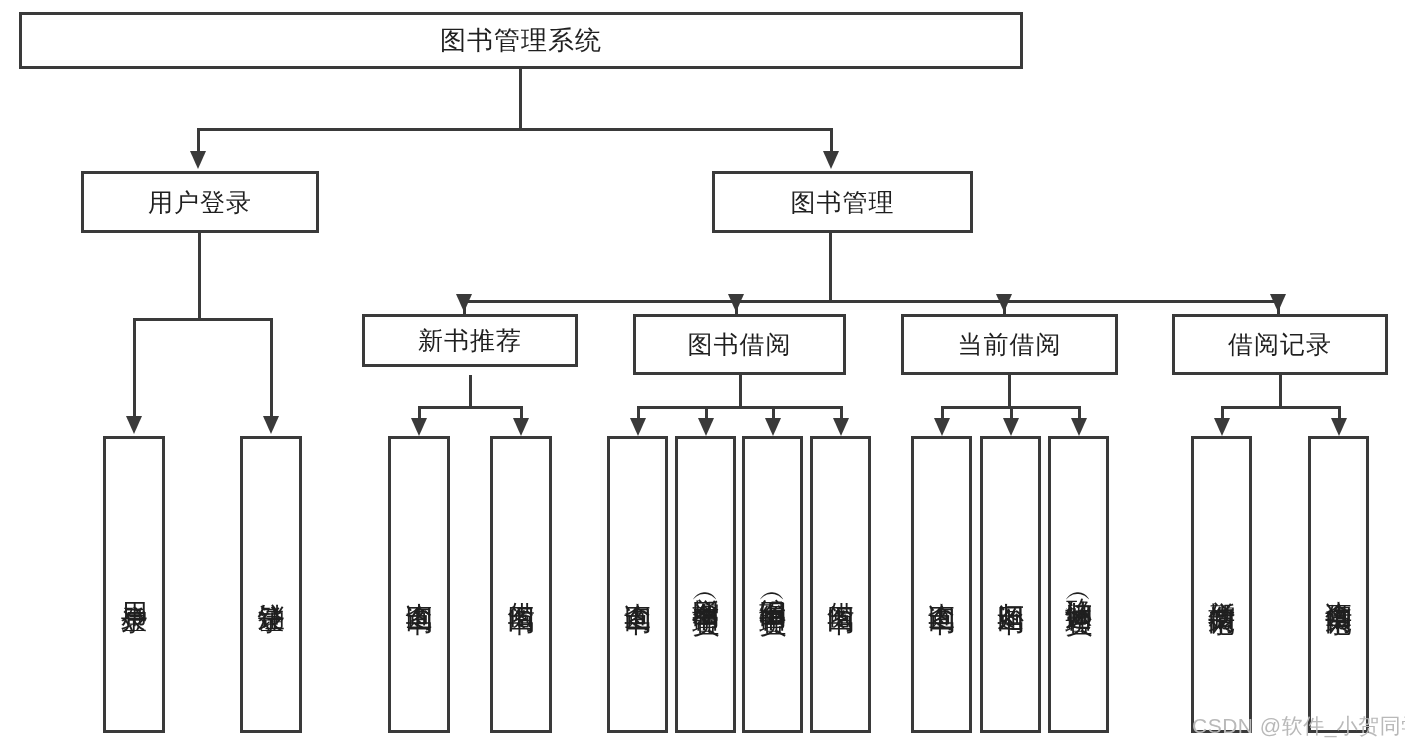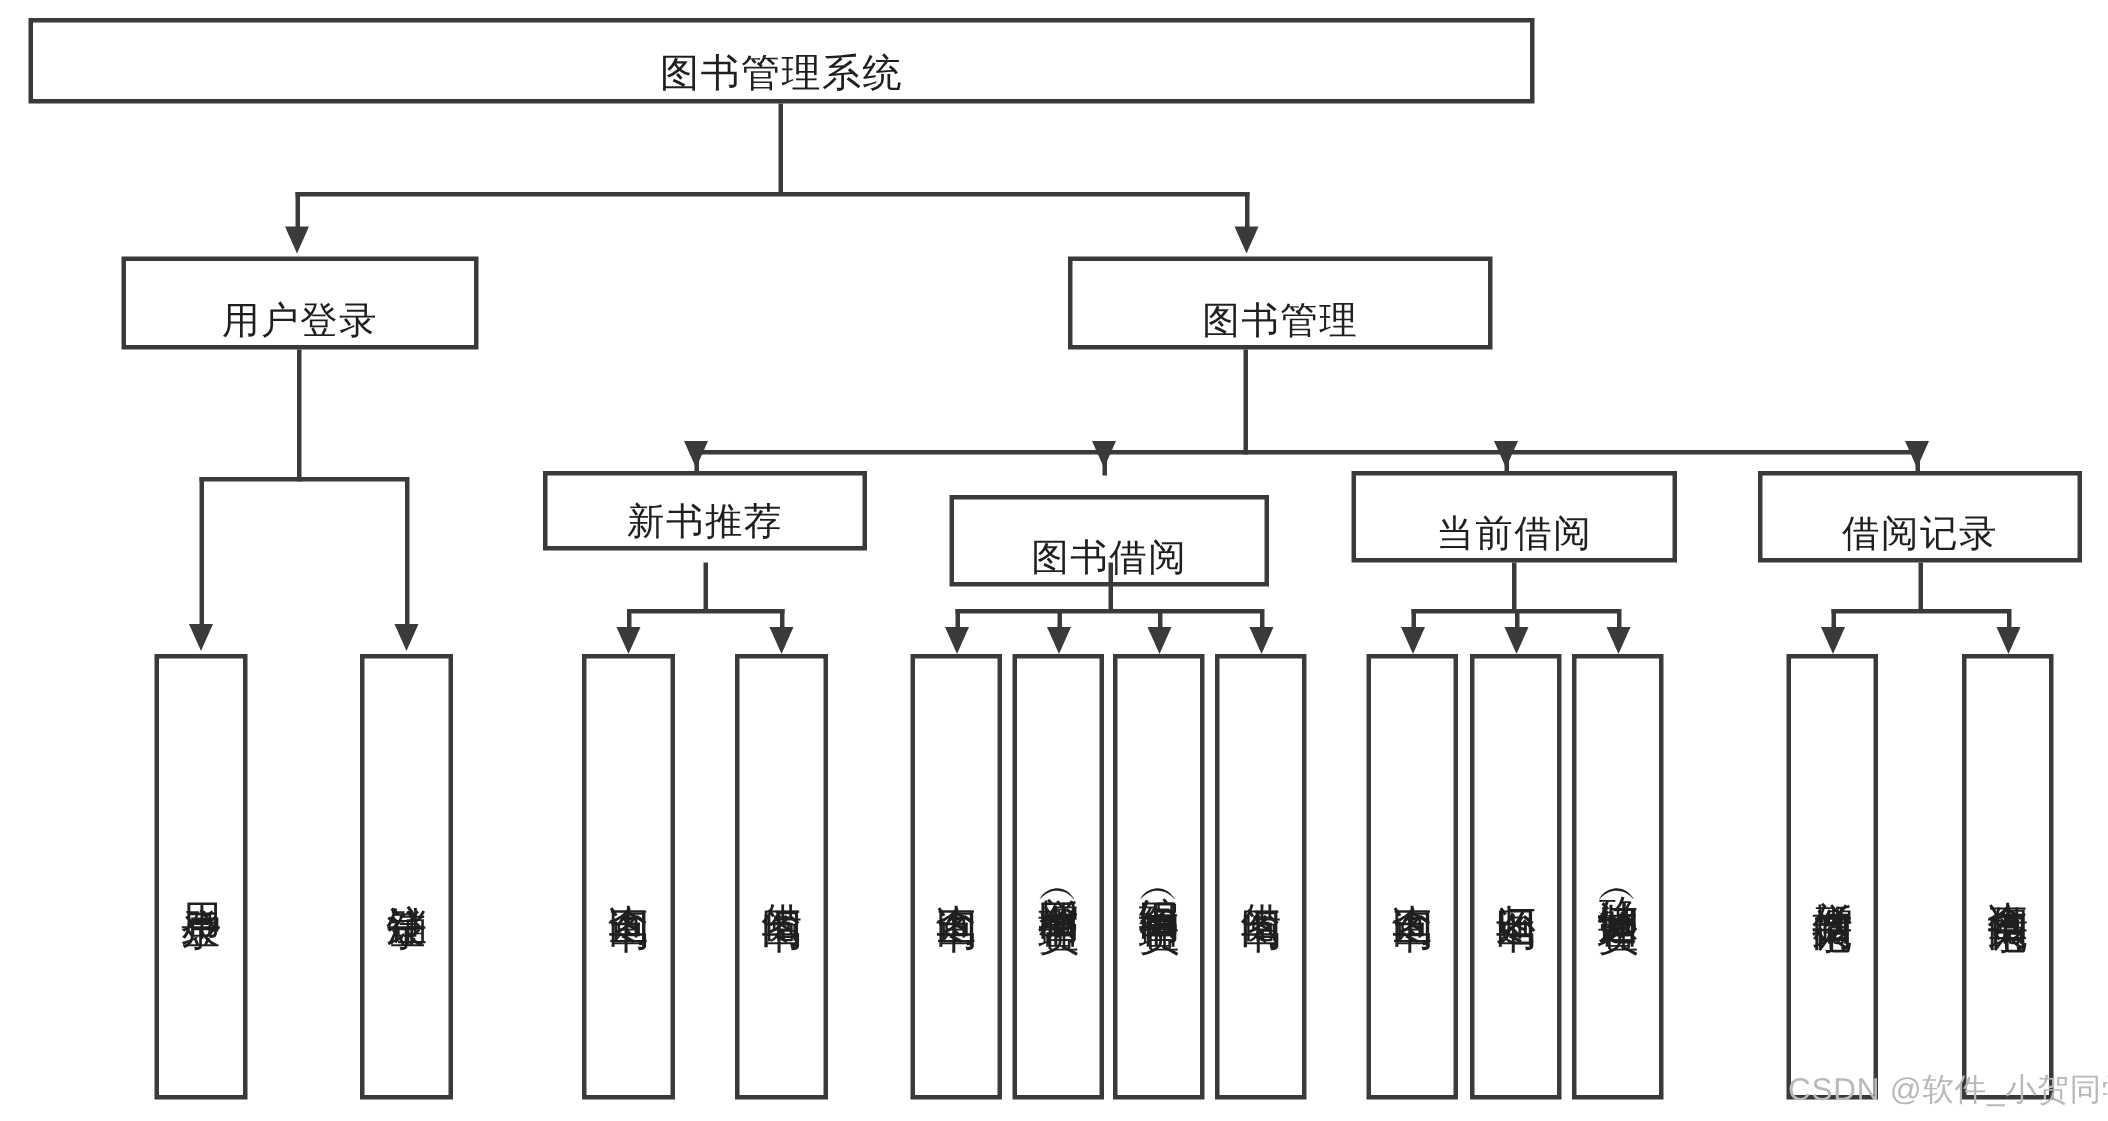--- a/index.html
+++ b/index.html
@@ -25,21 +25,20 @@
     border: 3px solid #3a3a3a;
     display: flex;
     align-items: center;
     justify-content: center;
     color: #1f1f1f;
     text-align: center;
   }
   .node.h {
     font-size: 25px;
     letter-spacing: 1px;
-    align-items: flex-end;
   }
   .node.root { font-size: 26px; }
   .node.v {
     writing-mode: vertical-rl;
     text-orientation: upright;
     font-size: 27px;
     line-height: 1.12;
     letter-spacing: 2px;
     padding: 6px 0;
     align-items: center;
@@ -90,21 +89,21 @@
   <div class="hline" style="left:197px; top:128px; width:636px; height:3px;"></div>
 
   <div class="vline" style="left:197px; top:128px; height:25px;"></div>
   <div class="arrow" style="left:190px; top:151px;"></div>
   <div class="vline" style="left:830px; top:128px; height:25px;"></div>
   <div class="arrow" style="left:823px; top:151px;"></div>
 
   <div class="node h" style="left:81px; top:171px; width:238px; height:62px;">
     <span>用户登录</span>
   </div>
-  <div class="node h" style="left:712px; top:171px; width:283px; height:62px;">
+  <div class="node h" style="left:712px; top:171px; width:261px; height:62px;">
     <span>图书管理</span>
   </div>
 
   <div class="vline" style="left:198px; top:233px; height:88px;"></div>
   <div class="hline" style="left:133px; top:318px; width:137px;"></div>
   <div class="vline" style="left:133px; top:318px; height:100px;"></div>
   <div class="arrow" style="left:126px; top:416px;"></div>
   <div class="vline" style="left:270px; top:318px; height:100px;"></div>
   <div class="arrow" style="left:263px; top:416px;"></div>
 
@@ -115,21 +114,21 @@
   <div class="vline" style="left:735px; top:300px; height:17px;"></div>
   <div class="arrow" style="left:728px; top:294px;"></div>
   <div class="vline" style="left:1003px; top:300px; height:17px;"></div>
   <div class="arrow" style="left:996px; top:294px;"></div>
   <div class="vline" style="left:1277px; top:300px; height:17px;"></div>
   <div class="arrow" style="left:1270px; top:294px;"></div>
 
   <div class="node h" style="left:362px; top:314px; width:216px; height:53px;">
     <span>新书推荐</span>
   </div>
-  <div class="node h" style="left:633px; top:314px; width:213px; height:61px;margin-top:16px;">
+  <div class="node h" style="left:633px; top:314px; width:213px; height:61px;">
     <span>图书借阅</span>
   </div>
   <div class="node h" style="left:1172px; top:314px; width:216px; height:61px;">
     <span>借阅记录</span>
   </div>
   <div class="node h" style="left:901px; top:314px; width:217px; height:61px;">
     <span>当前借阅</span>
   </div>
 
   <div class="vline" style="left:469px; top:375px; height:33px;"></div>

